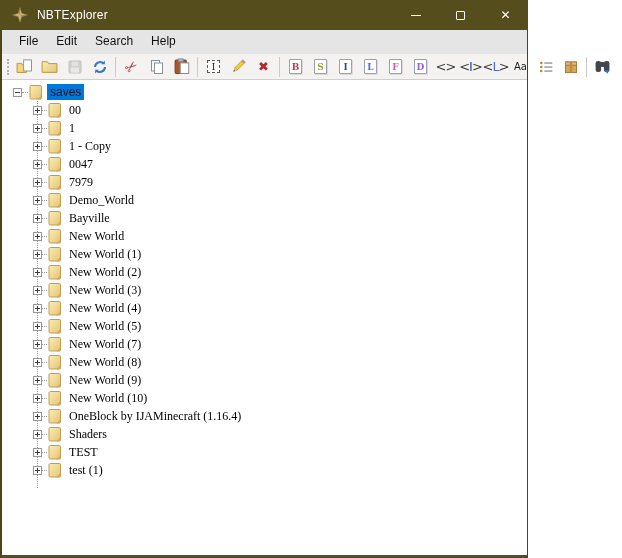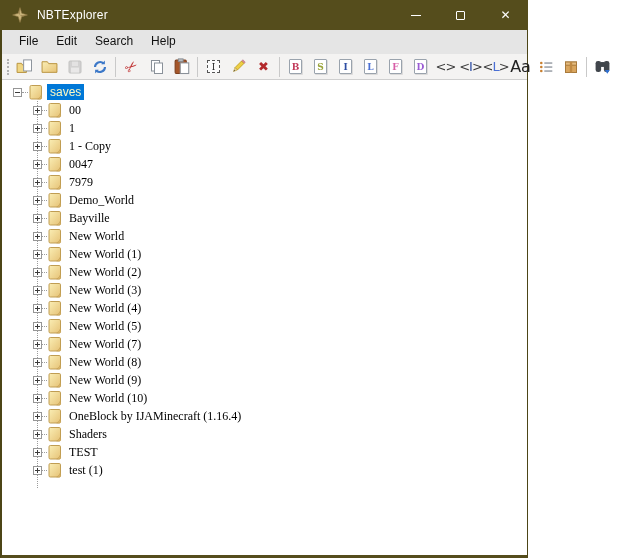--- a/index.html
+++ b/index.html
@@ -31,34 +31,34 @@
   .tb-btn { width:25px; height:24px; display:flex; align-items:center; justify-content:center; flex:0 0 auto; }
   .tb-sep { width:1px; height:20px; background:#c9c9c9; margin:0 3px; flex:0 0 1px; }
   .disabled { opacity:.5; filter:grayscale(1); }
   .cut-glyph { color:#c23a3a; font-size:15px; display:inline-block; transform:rotate(-40deg); font-family:"DejaVu Sans",sans-serif; }
   .del-glyph { color:#b3292b; font-size:13px; font-weight:bold; font-family:"DejaVu Sans",sans-serif; }
   .dashed-box { width:13px; height:13px; border:1px dashed #555; display:flex; align-items:center; justify-content:center; background:#fbfbfb; }
   .dashed-box span { font:9px "DejaVu Serif",serif; color:#222; }
   .tag-page { width:13px; height:15px; background:#fff; border:1px solid #9aa3ad; border-radius:1px; display:flex; align-items:center; justify-content:center; box-shadow:1px 1px 0 rgba(0,0,0,.10); }
   .tag-letter { font:bold 9px "DejaVu Serif",serif; }
   .glyph-btn { font-size:13px; color:#3a3a3a; letter-spacing:-1px; font-family:"DejaVu Sans",sans-serif; white-space:nowrap; }
-  .aa-glyph { font-size:16px; color:#222; font-family:"DejaVu Sans",sans-serif; }
+  .aa-glyph { font-size:10px; color:#222; font-family:"DejaVu Sans",sans-serif; }
 
   
   .tree { flex:1; background:#fff; position:relative; overflow:hidden; font-size:12px; padding-top:3px; }
   .vline { position:absolute; left:35px; top:21px; height:387px; width:0; border-left:1px dotted #9c9c9c; }
   .trow { height:18px; display:flex; align-items:center; position:relative; }
   .trow.child { padding-left:31px;font-family:Liberation Serif, serif; }
   .trow.root { padding-left:11px; }
   .exp { width:9px; height:9px; flex:0 0 9px; position:relative; z-index:2; display:flex; }
   .stub { width:5px; border-top:1px dotted #9c9c9c; height:0; flex:0 0 5px; }
   .trow.root .stub { width:6px; flex:0 0 6px; }
   .fold { width:15px; height:16px; flex:0 0 15px; margin-left:1px; display:flex; }
   .lbl { margin-left:3px; padding:1px 3px; color:#000; white-space:nowrap; }
-  .lbl.sel { background:#0078d7; color:#fef9c3; }
+  .lbl.sel { background:#0078d7; color:#0f172a; }
 </style>
 </head>
 <body>
 
 <svg width="0" height="0" style="position:absolute" aria-hidden="true">
   <defs>
     <linearGradient id="foldg" x1="0" y1="0" x2="1" y2="1">
       <stop offset="0" stop-color="#faeeb5"></stop>
         <stop offset="1" stop-color="#e6c276"></stop>
     </linearGradient>

